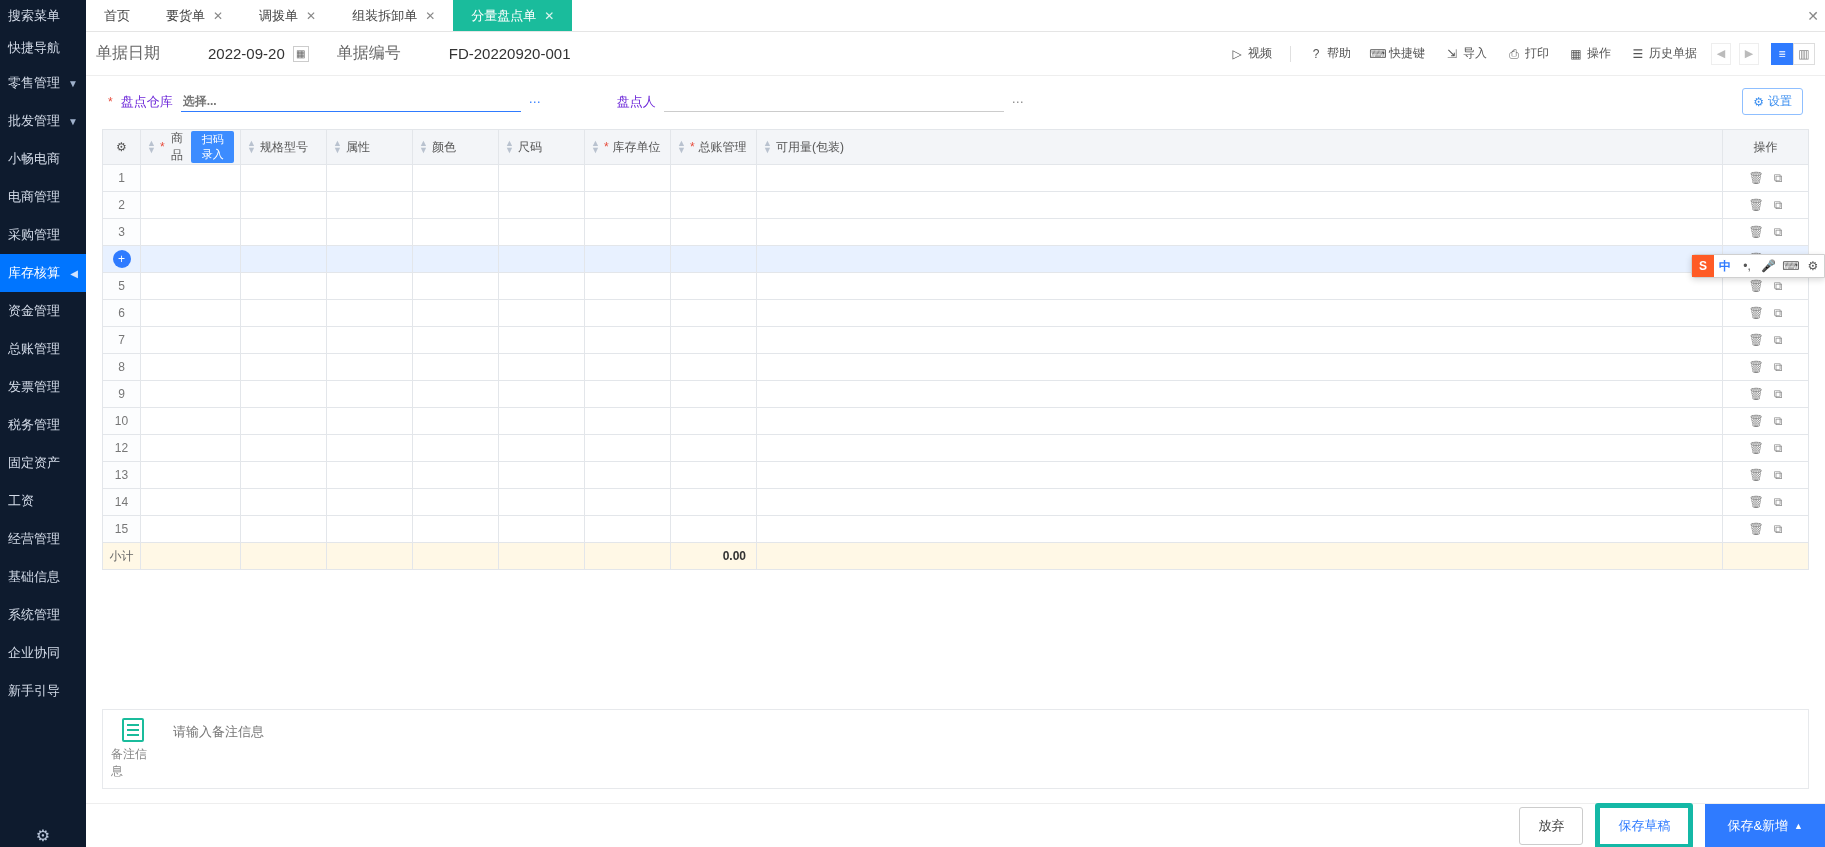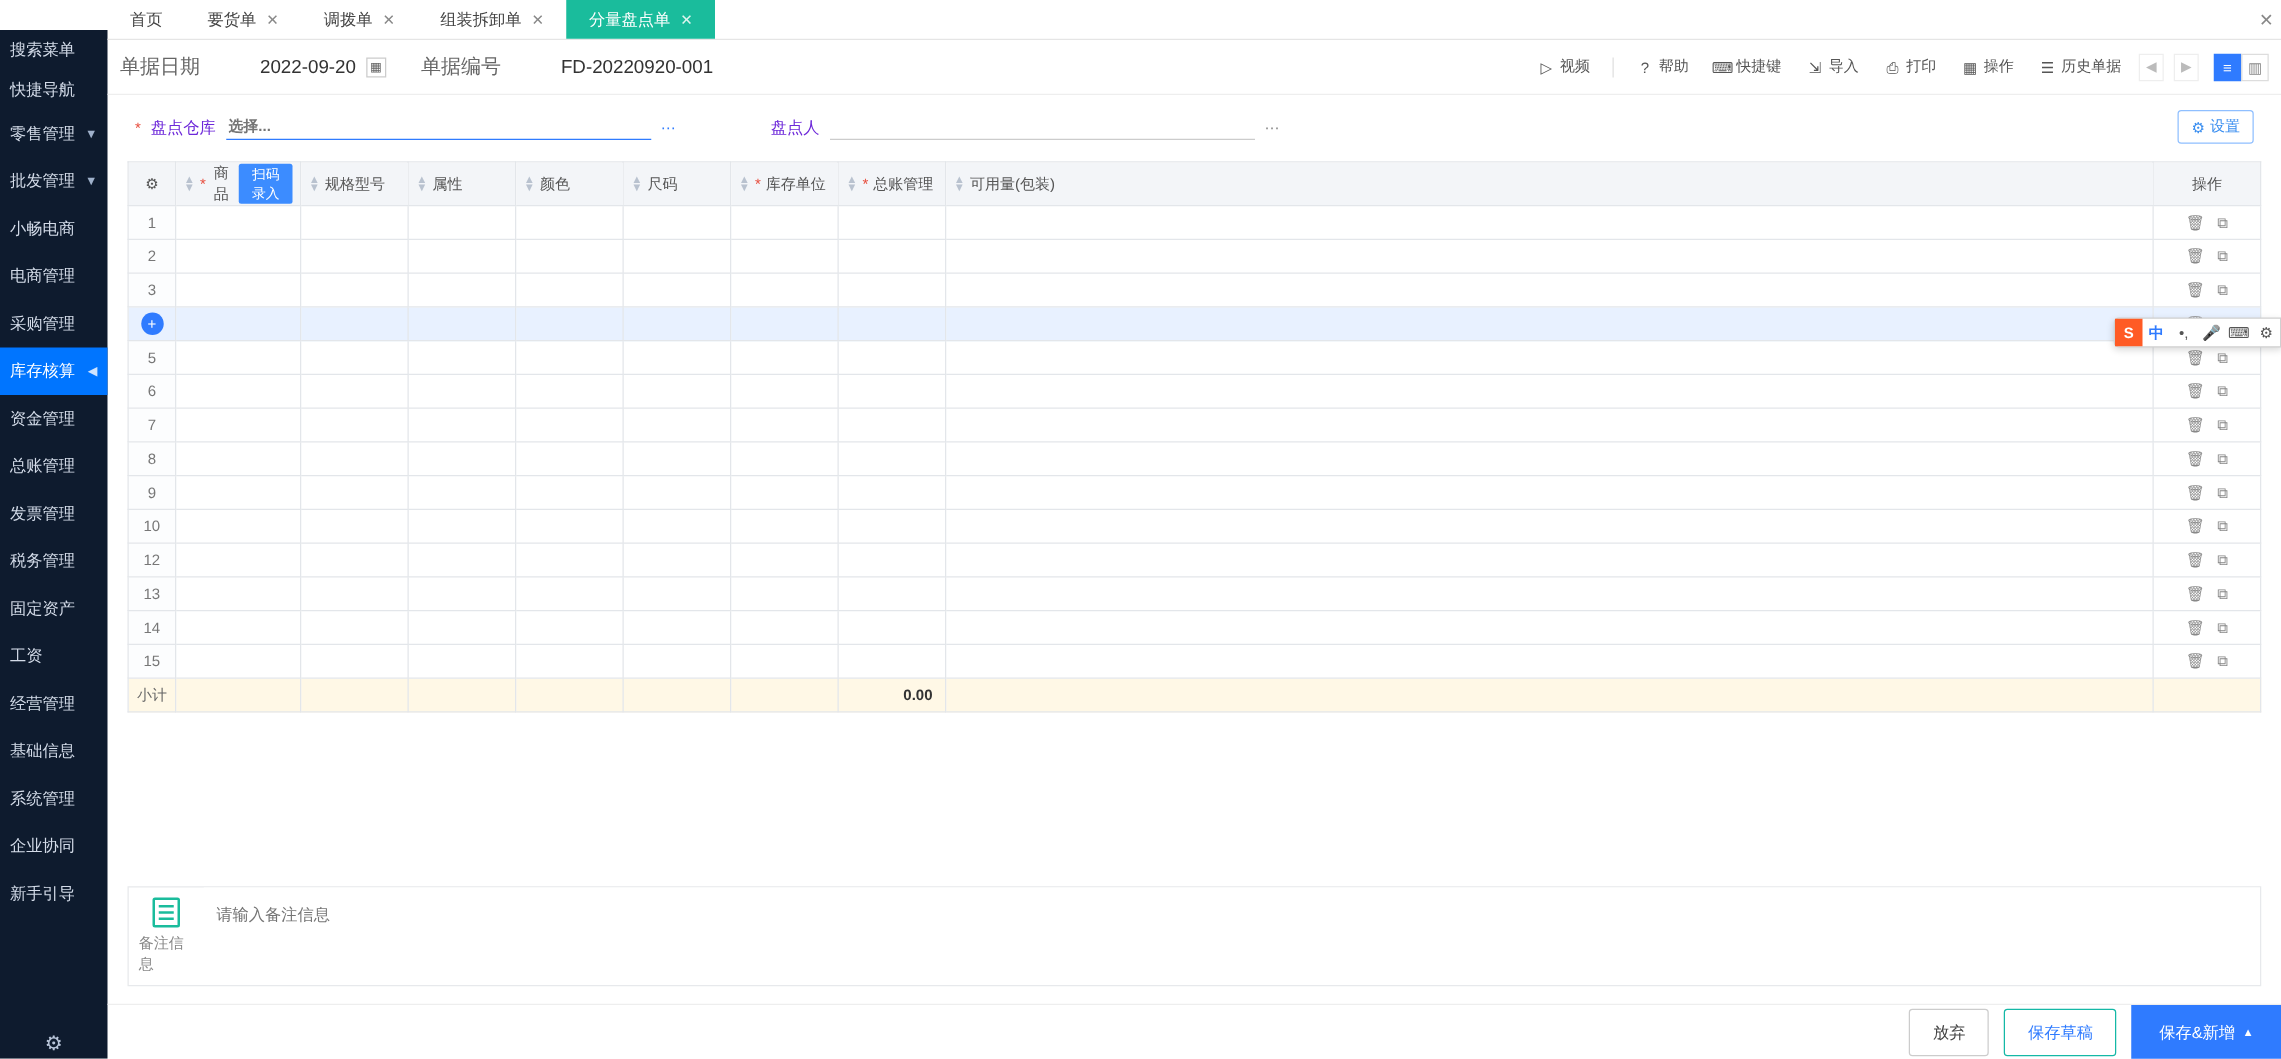--- a/index.html
+++ b/index.html
@@ -1,18 +1,18 @@
 <!DOCTYPE html>
 <html><head>
 <meta charset="utf-8">
 <style>
 * { box-sizing: border-box; margin: 0; padding: 0; }
 body { font-family: "Microsoft YaHei", Arial, sans-serif; font-size: 12px; color: #333; background: #fff; overflow: hidden; width: 1825px; height: 847px; }
 .app { display: flex; height: 100%; }
-.sidebar { width: 86px; background: #0e1b2e; color: #d3dbe8; display: flex; flex-direction: column; margin-top: 24px; }
+.sidebar { width: 86px; background: #0e1b2e; color: #d3dbe8; display: flex; flex-direction: column; }
 .sidebar .item { height: 38px; display: flex; align-items: center; padding: 0 8px; font-size: 13px; cursor: pointer; position: relative; justify-content: space-between; }
 .sidebar .item.top { height: 32px; }
 .sidebar .item.active { background: #0075ff; color: #fff; }
 .sidebar .item .caret { font-size: 10px; color: #9fb1cb; }
 .sidebar .item.active .caret-left { color: #cfe4ff; font-size: 10px; }
 .sidebar .gear-row { margin-top: auto; height: 24px; display:flex; align-items:center; justify-content:center; color:#b8c5d9; font-size:16px; }
 .main { flex: 1; display: flex; flex-direction: column; min-width: 0; }
 .tabbar { height: 32px; display: flex; align-items: stretch; border-bottom: 1px solid #e5e5e5; }
 .tab { padding: 0 18px; display: flex; align-items: center; gap: 8px; cursor: pointer; color: #444; font-size: 13px; }
 .tab .x { color: #888; font-size: 12px; }
@@ -60,21 +60,21 @@
 .subtotal .subtotal-val { text-align:right; padding-right:10px; color:#333; font-weight:bold; }
 .remark-section { display:flex; align-items:flex-start; border:1px solid #e7e9ec; margin: 14px 16px; }
 .remark-left { width:60px; display:flex; flex-direction:column; align-items:center; justify-content:center; padding:8px; gap:4px; }
 .remark-left .doc-ic { width:22px; height:24px; border:2px solid #1abc9c; border-radius:2px; display:flex; flex-direction:column; justify-content:space-around; padding:3px; }
 .remark-left .doc-ic span { height:2px; background:#1abc9c; display:block; }
 .remark-left .rlabel { color:#888; font-size:12px; }
 .remark-input { flex:1; border:none; padding:14px 10px; font-size:13px; outline:none; color:#333; background:#fff; }
 .footer { border-top:1px solid #eee; height:44px; display:flex; align-items:center; justify-content:flex-end; gap:12px; padding: 0 0 0 16px; }
 .btn { height:32px; padding:18px 18px; border-radius:3px; font-size:13px; cursor:pointer; display:flex; align-items:center; }
 .btn-outline { border:1px solid #ccc; background:#fff; color:#444; }
-.btn-outline-blue { border:1px solid #14b8a6; color:#2f7bff; background:#fff;font-family:Liberation Serif, serif; }
+.btn-outline-blue { border:5px solid #14b8a6; color:#2f7bff; background:#fff;font-family:Liberation Serif, serif; }
 .btn-primary { background:#2f7bff; color:#fff; border:none; border-radius:0; height:44px; padding: 0 22px; }
 .btn-primary .up { font-size:9px; margin-left:6px; }
 .ime-bar { position:fixed; top:254px; right:0; display:flex; background:#fff; border:1px solid #d0d0d0; border-radius:4px 0 0 4px; box-shadow:0 2px 6px rgba(0,0,0,0.15); }
 .ime-bar .ime-item { width:22px; height:22px; display:flex; align-items:center; justify-content:center; font-size:12px; color:#555; }
 .ime-bar .ime-logo { background:#ff5b25; color:#fff; font-weight:bold; }
 .ime-bar .ime-zh { color:#2f7bff; font-weight:bold; }
 input.cellinput { width:100%; height:100%; border:none; outline:none; background:transparent; padding:0 4px; }
 </style>
 </head>
 <body>

